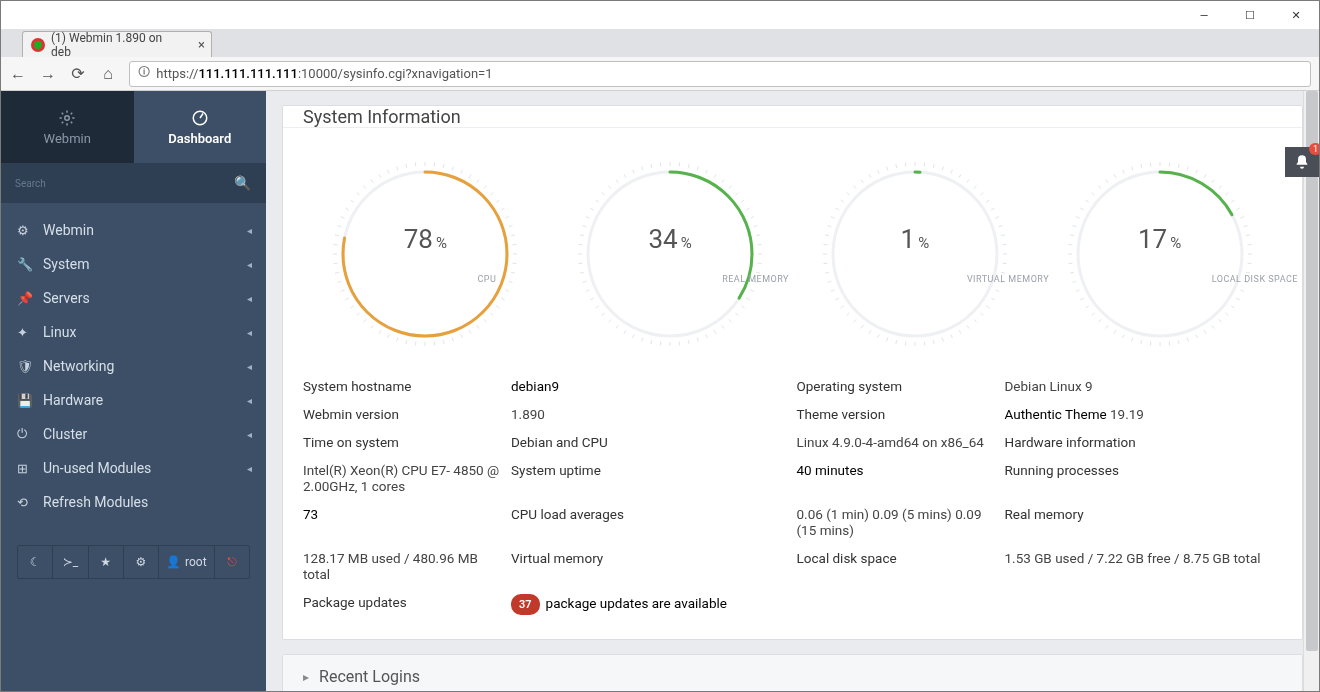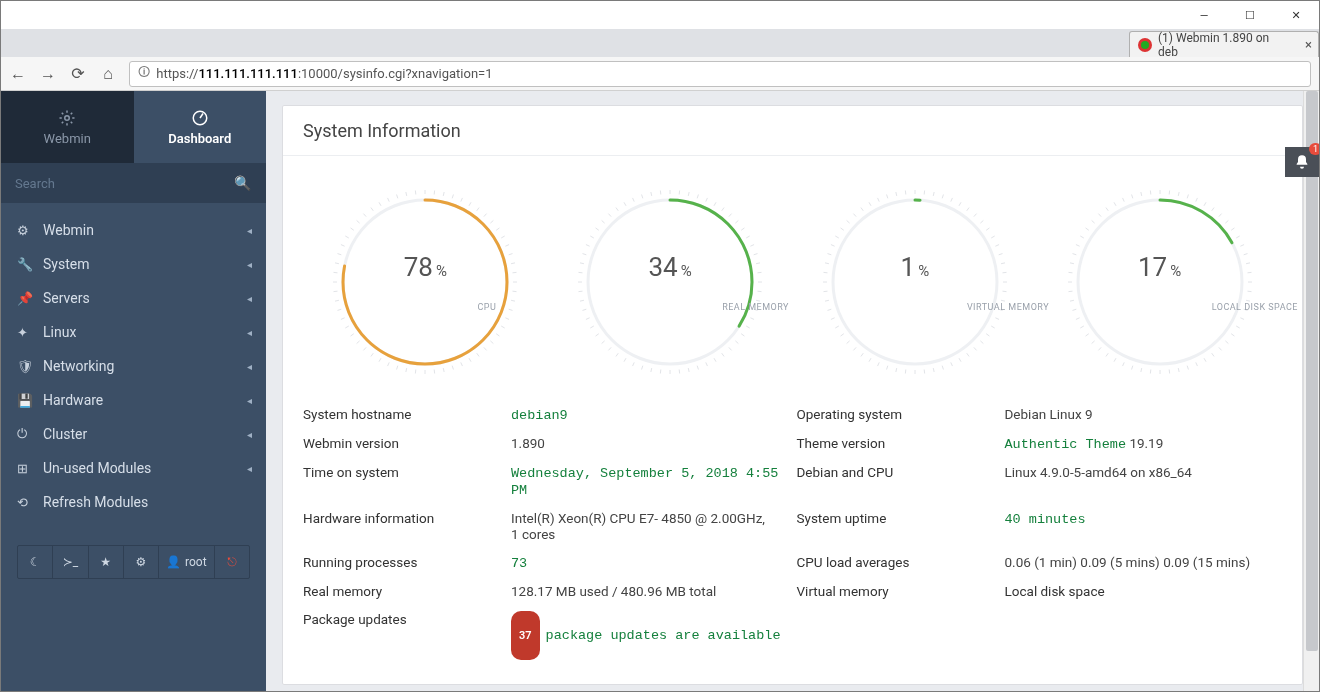--- a/index.html
+++ b/index.html
@@ -2,71 +2,71 @@
 <html><head>
 <meta charset="utf-8">
 <style>
 * { margin:0; padding:0; box-sizing:border-box; font-family:"Segoe UI",Roboto,Arial,sans-serif; }
 html,body { width:1320px; height:692px; overflow:hidden; background:#fff; }
 
 
 .window-frame { width:1320px; height:692px; border:1px solid #7a7a7a; background:#fff; display:flex; flex-direction:column; }
 .titlebar { height:28px; background:#fff; display:flex; align-items:center; justify-content:flex-end; }
 .titlebar .win-btn { width:46px; height:28px; display:flex; align-items:center; justify-content:center; color:#333; font-size:11px; }
-.tabstrip { height:28px; background:linear-gradient(#dfe1e5,#dfe1e5); display:flex; align-items:flex-end; padding-left:10px;justify-content:flex-end; }
+.tabstrip { height:28px; background:linear-gradient(#dfe1e5,#dfe1e5); display:flex; align-items:flex-end; padding-left:21px; }
 .tab { height:26px; background:#f2f2f2; border:1px solid #b0b0b0; border-bottom:none; border-radius:3px 3px 0 0; display:flex; align-items:center; padding:0 26px 0 8px; font-size:12px; color:#444; max-width:190px; position:relative; }
 .tab .favicon { width:14px; height:14px; margin-right:6px; background:#d33; border-radius:50%; display:inline-block; position:relative; }
 .tab .favicon::after { content:""; position:absolute; left:3px; top:3px; width:8px; height:8px; background:#2a2; border-radius:50%; }
 .tab .close { position:absolute; right:6px; top:5px; font-size:13px; color:#555; }
 .toolbar { height:34px; background:#f6f6f6; border-bottom:1px solid #d0d0d0; display:flex; align-items:center; padding:0 8px; gap:12px; }
 .toolbar .nav-btn { width:18px; height:18px; display:flex; align-items:center; justify-content:center; color:#555; font-size:16px; }
 .omnibox { flex:1; height:26px; border:1px solid #c0c0c0; border-radius:3px; background:#fff; display:flex; align-items:center; padding:0 8px; font-size:13px; color:#555; }
 .omnibox .lock { margin-right:6px; font-size:12px; color:#777; }
 
 
 .viewport { flex:1; display:flex; background:#e9ebef; position:relative; overflow:hidden; }
 
 
 .sidebar { width:265px; background:#3c4f66; color:#cfd8e3; display:flex; flex-direction:column; font-size:14px; }
 .side-tabs { display:flex; height:72px; }
 .side-tab { flex:1; display:flex; flex-direction:column; align-items:center; justify-content:center; gap:4px; font-size:13px; color:#8a97a8; }
 .side-tab.inactive { background:#1f2a38; }
 .side-tab.active { background:#3c4f66; color:#fff; font-weight:600; }
 .side-tab svg { width:18px; height:18px; }
 .search-row { height:40px; background:#2f3f53; display:flex; align-items:center; padding:0 14px; }
-.search-row input { flex:1; background:transparent; border:none; outline:none; color:#22c55e; font-size:13px; }
+.search-row input { flex:1; background:transparent; border:none; outline:none; color:#22c55e; font-size:10px; }
 .search-row input::placeholder { color:#64788f; }
 .search-row .mag { color:#64788f; font-size:14px; }
 .side-menu { padding:10px 0 6px; }
 .side-item { height:34px; display:flex; align-items:center; padding:0 16px; color:#d7dfe9; font-size:14px; position:relative; cursor:pointer; }
 .side-item .mi-icon { width:16px; margin-right:10px; opacity:.9; font-size:13px; }
 .side-item .caret { position:absolute; right:14px; font-size:10px; color:#9fb0c4; }
 .side-toolbar { margin:20px 16px; height:34px; border:1px solid #2f3f53; border-radius:2px; display:flex; }
 .tb-cell { flex:1; display:flex; align-items:center; justify-content:center; border-right:1px solid #2f3f53; color:#cfd8e3; font-size:12px; }
 .tb-cell:last-child { border-right:none; }
 .tb-cell.red { color:#e74c3c; }
 .tb-cell .u { display:flex; align-items:center; gap:4px; }
 
 
 .main { flex:1; overflow:auto; padding:14px 16px; position:relative; }
 .panel { background:#fff; border:1px solid #dcdde1; border-radius:2px; margin-bottom:14px; }
-.panel-head { padding:14px 20px; font-size:18px; color:#444; border-bottom:1px solid #eceef1; }
+.panel-head { padding:0 20px; font-size:18px; color:#444; border-bottom:1px solid #eceef1; }
 .panel-body { padding:16px 20px 24px; }
 
 .gauges { display:flex; gap:0; justify-content:space-between; padding:10px 0 24px; }
 .gauge { flex:1; display:flex; flex-direction:column; align-items:center; position:relative; }
 .gauge svg { width:200px; height:200px; }
 .gauge .pct { position:absolute; top:70px; width:100%; text-align:center; font-size:26px; color:#555; }
 .gauge .pct small { font-size:15px; margin-left:3px; }
 .gauge .lbl { position:absolute; top:120px; left:50%; transform:translateX(20px); font-size:9px; letter-spacing:.5px; color:#9aa1ab; text-transform:uppercase;margin-left:32px; }
 
 .info-grid { display:grid; grid-template-columns:200px 1fr 200px 1fr; column-gap:8px; row-gap:12px; font-size:13.5px; color:#444; }
 .info-grid .k { color:#333; }
-.info-grid .v a,.lnk { color:#15803d; text-decoration:none;font-family:Liberation Mono, monospace; }
-.pill { display:inline-block; background:#c0392b; color:#fff; font-size:11px; font-weight:600; padding:18px 8px; border-radius:10px; margin-right:6px; }
+.info-grid .v a,.lnk { color:#000000; text-decoration:none; }
+.pill { display:inline-block; background:#c0392b; color:#fff; font-size:11px; font-weight:600; padding:4px 8px; border-radius:10px; margin-right:6px; }
 
 .collapse-head { padding:12px 20px; font-size:16px; color:#555; display:flex; align-items:center; gap:10px; background:#f6f7f9; }
 .collapse-head .chev { font-size:12px; color:#888; }
 
 
 .notif { position:absolute; top:56px; right:0; width:34px; height:30px; background:#4a4f57; display:flex; align-items:center; justify-content:center; color:#fff; }
 .notif .badge { position:absolute; top:-4px; right:-3px; background:#e74c3c; color:#fff; font-size:9px; border-radius:8px; padding:0 4px; line-height:12px; }
 
 
 .scroll-stub { position:absolute; top:0; right:0; width:16px; height:100%; background:#f0f0f0; border-left:1px solid #dcdcdc; }
@@ -488,39 +488,39 @@
             <div class="v"><a class="lnk">debian9</a></div>
             <div class="k">Operating system</div>
             <div class="v">Debian Linux 9</div>
 
             <div class="k">Webmin version</div>
             <div class="v">1.890</div>
             <div class="k">Theme version</div>
             <div class="v"><a class="lnk">Authentic Theme</a><span> 19.19</span></div>
 
             <div class="k">Time on system</div>
-            <div class="v"><a class="lnk">Wednesday, September 5, 2018 4:55 PM</a></div>
             <div class="k">Debian and CPU</div>
-            <div class="v">Linux 4.9.0-5-amd64 on x86_64</div>
+            <div class="v">Linux 4.9.0-4-amd64 on x86_64</div>
 
             <div class="k">Hardware information</div>
             <div class="v" style="max-width:260px">Intel(R) Xeon(R) CPU E7- 4850 @ 2.00GHz, 1 cores</div>
             <div class="k">System uptime</div>
             <div class="v"><a class="lnk">40 minutes</a></div>
 
             <div class="k">Running processes</div>
             <div class="v"><a class="lnk">73</a></div>
             <div class="k">CPU load averages</div>
             <div class="v">0.06 (1 min) 0.09 (5 mins) 0.09 (15 mins)</div>
 
             <div class="k">Real memory</div>
             <div class="v">128.17 MB used / 480.96 MB total</div>
             <div class="k">Virtual memory</div>
 
             <div class="k">Local disk space</div>
+            <div class="v">1.53 GB used / 7.22 GB free / 8.75 GB total</div>
             <div class="k">Package updates</div>
             <div class="v"><span class="pill">37</span><a class="lnk">package updates are available</a></div>
           </div>
         </div>
       </div>
 
       <div class="panel">
         <div class="collapse-head">
           <span class="chev">▸</span>
           <span>Recent Logins</span>

